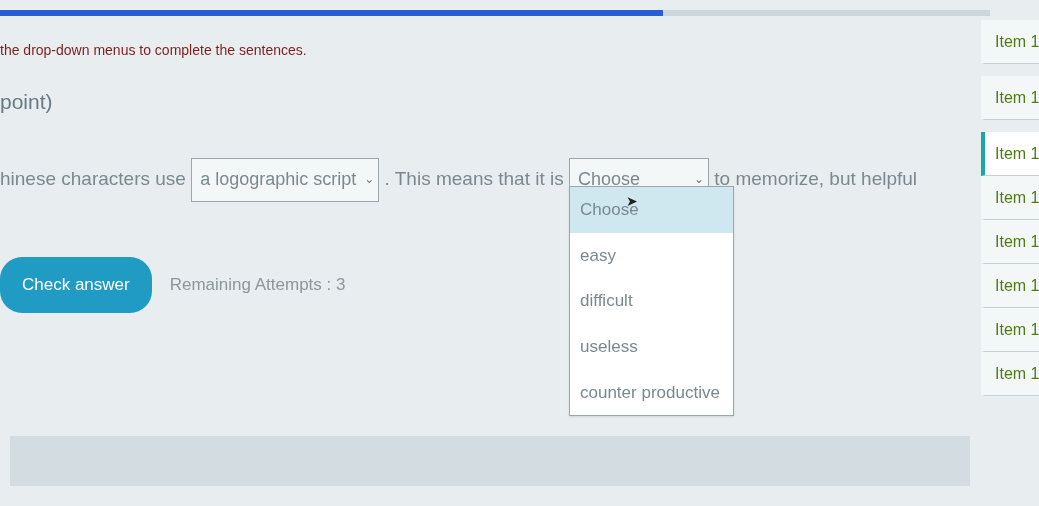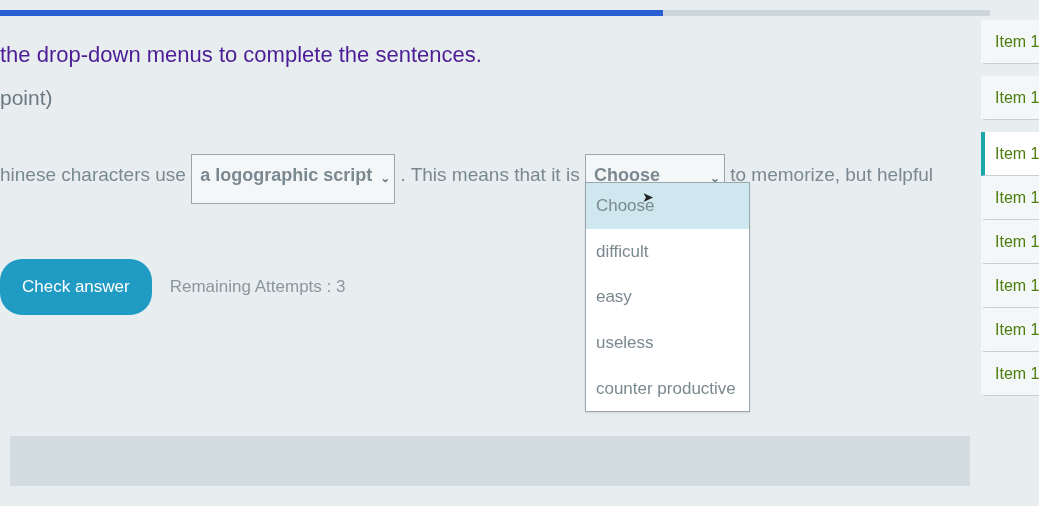--- a/index.html
+++ b/index.html
@@ -26,46 +26,45 @@
       background: #2a5fd3;
     }
     .main {
       position: absolute;
       top: 22px;
       left: 0;
       width: 990px;
       padding: 20px 10px 0 0;
     }
     .instruction {
-      font-size: 22px;
-      color: #4c1d95;
-      margin-bottom: 18px;
+      font-size: 14px;
+      color: #7f1d1d;
+      margin-bottom: 32px;
     }
     .points {
       font-size: 21px;
       color: #6b7a82;
       margin-bottom: 44px;
     }
     .question-line {
       font-size: 19px;
       color: #7a8990;
       line-height: 2.1;
       position: relative;
     }
     .inline-select {
       display: inline-block;
       border: 1px solid #9aa7ad;
       background: #f4f7f8;
       color: #7a8990;
       font-size: 18px;
-      padding: 2px 22px 8px 8px;
+      padding: 2px 22px 2px 8px;
       position: relative;
       vertical-align: baseline;
       cursor: pointer;
-      font-weight: bold;
     }
     .inline-select .chev {
       position: absolute;
       right: 4px;
       top: 50%;
       transform: translateY(-50%);
       font-size: 12px;
       color: #6b7a82;
     }
     .dropdown-wrap {
@@ -181,22 +180,22 @@
     <span>. This means that it is</span>
 
     <span class="dropdown-wrap">
       <span class="inline-select" style="min-width:140px;">
         <span>Choose</span>
         <span class="chev">⌄</span>
       </span>
       <div class="dropdown-open">
         <div class="opt highlight">Choose</div>
         <span class="cursor-arrow">➤</span>
+        <div class="opt">easy</div>
         <div class="opt">difficult</div>
-        <div class="opt">easy</div>
         <div class="opt">useless</div>
         <div class="opt">counter productive</div>
       </div>
     </span>
 
     <span>to memorize, but helpful</span>
     <br>
   </div>
 
   <div class="actions">

